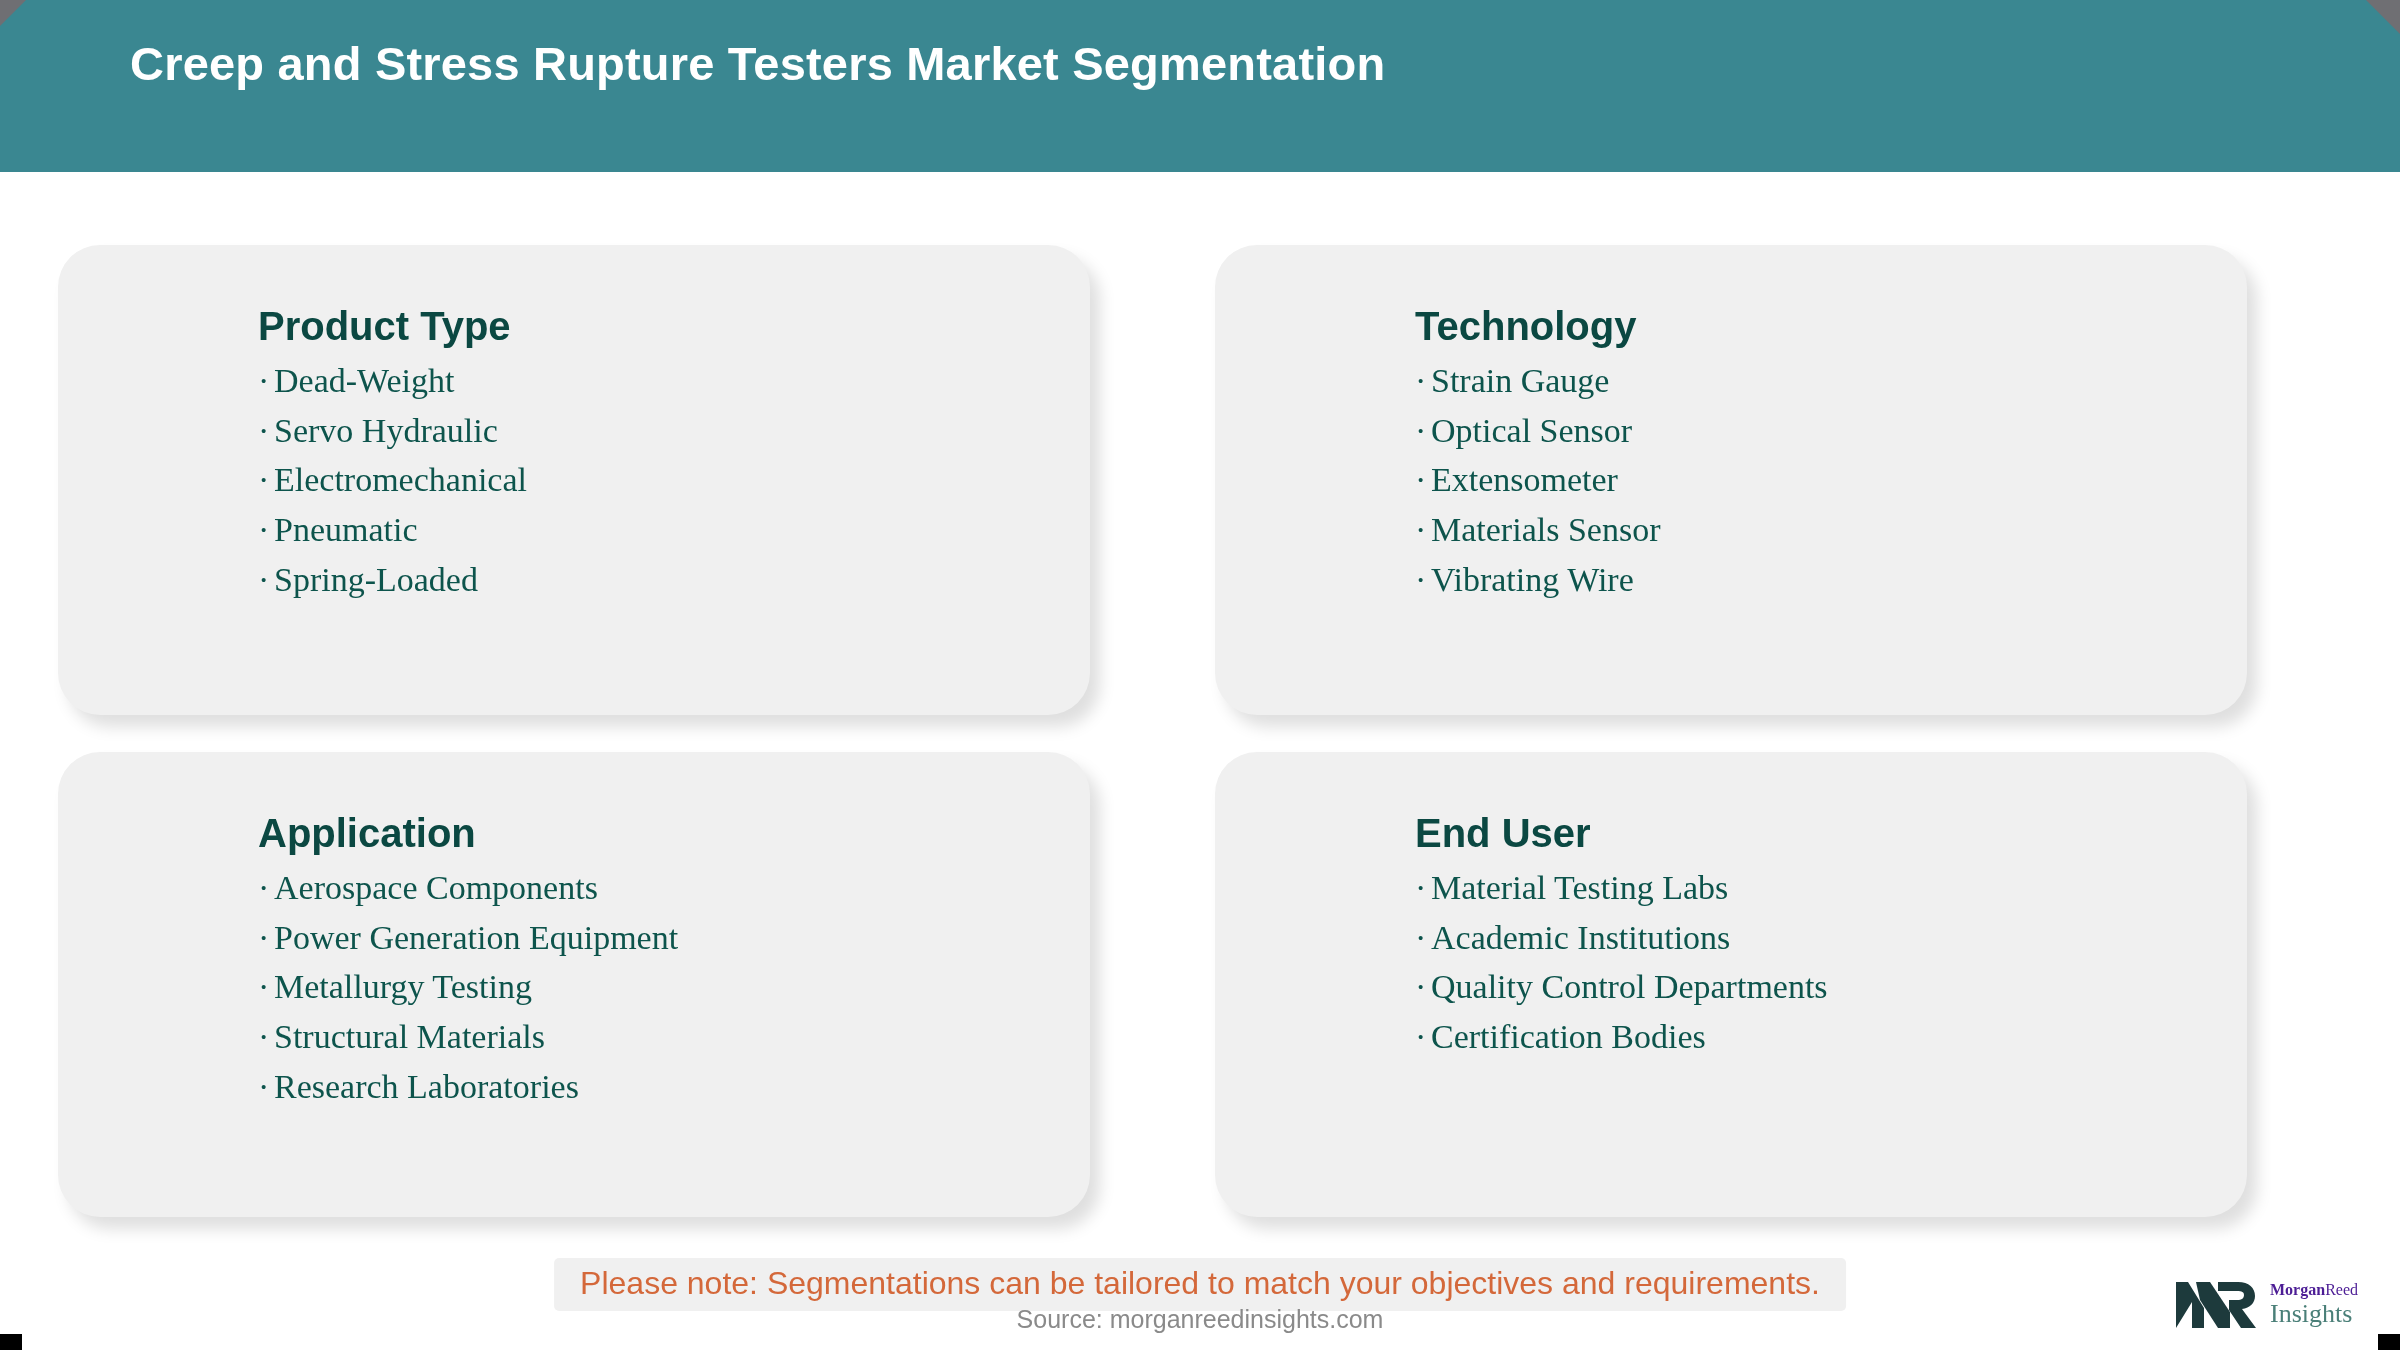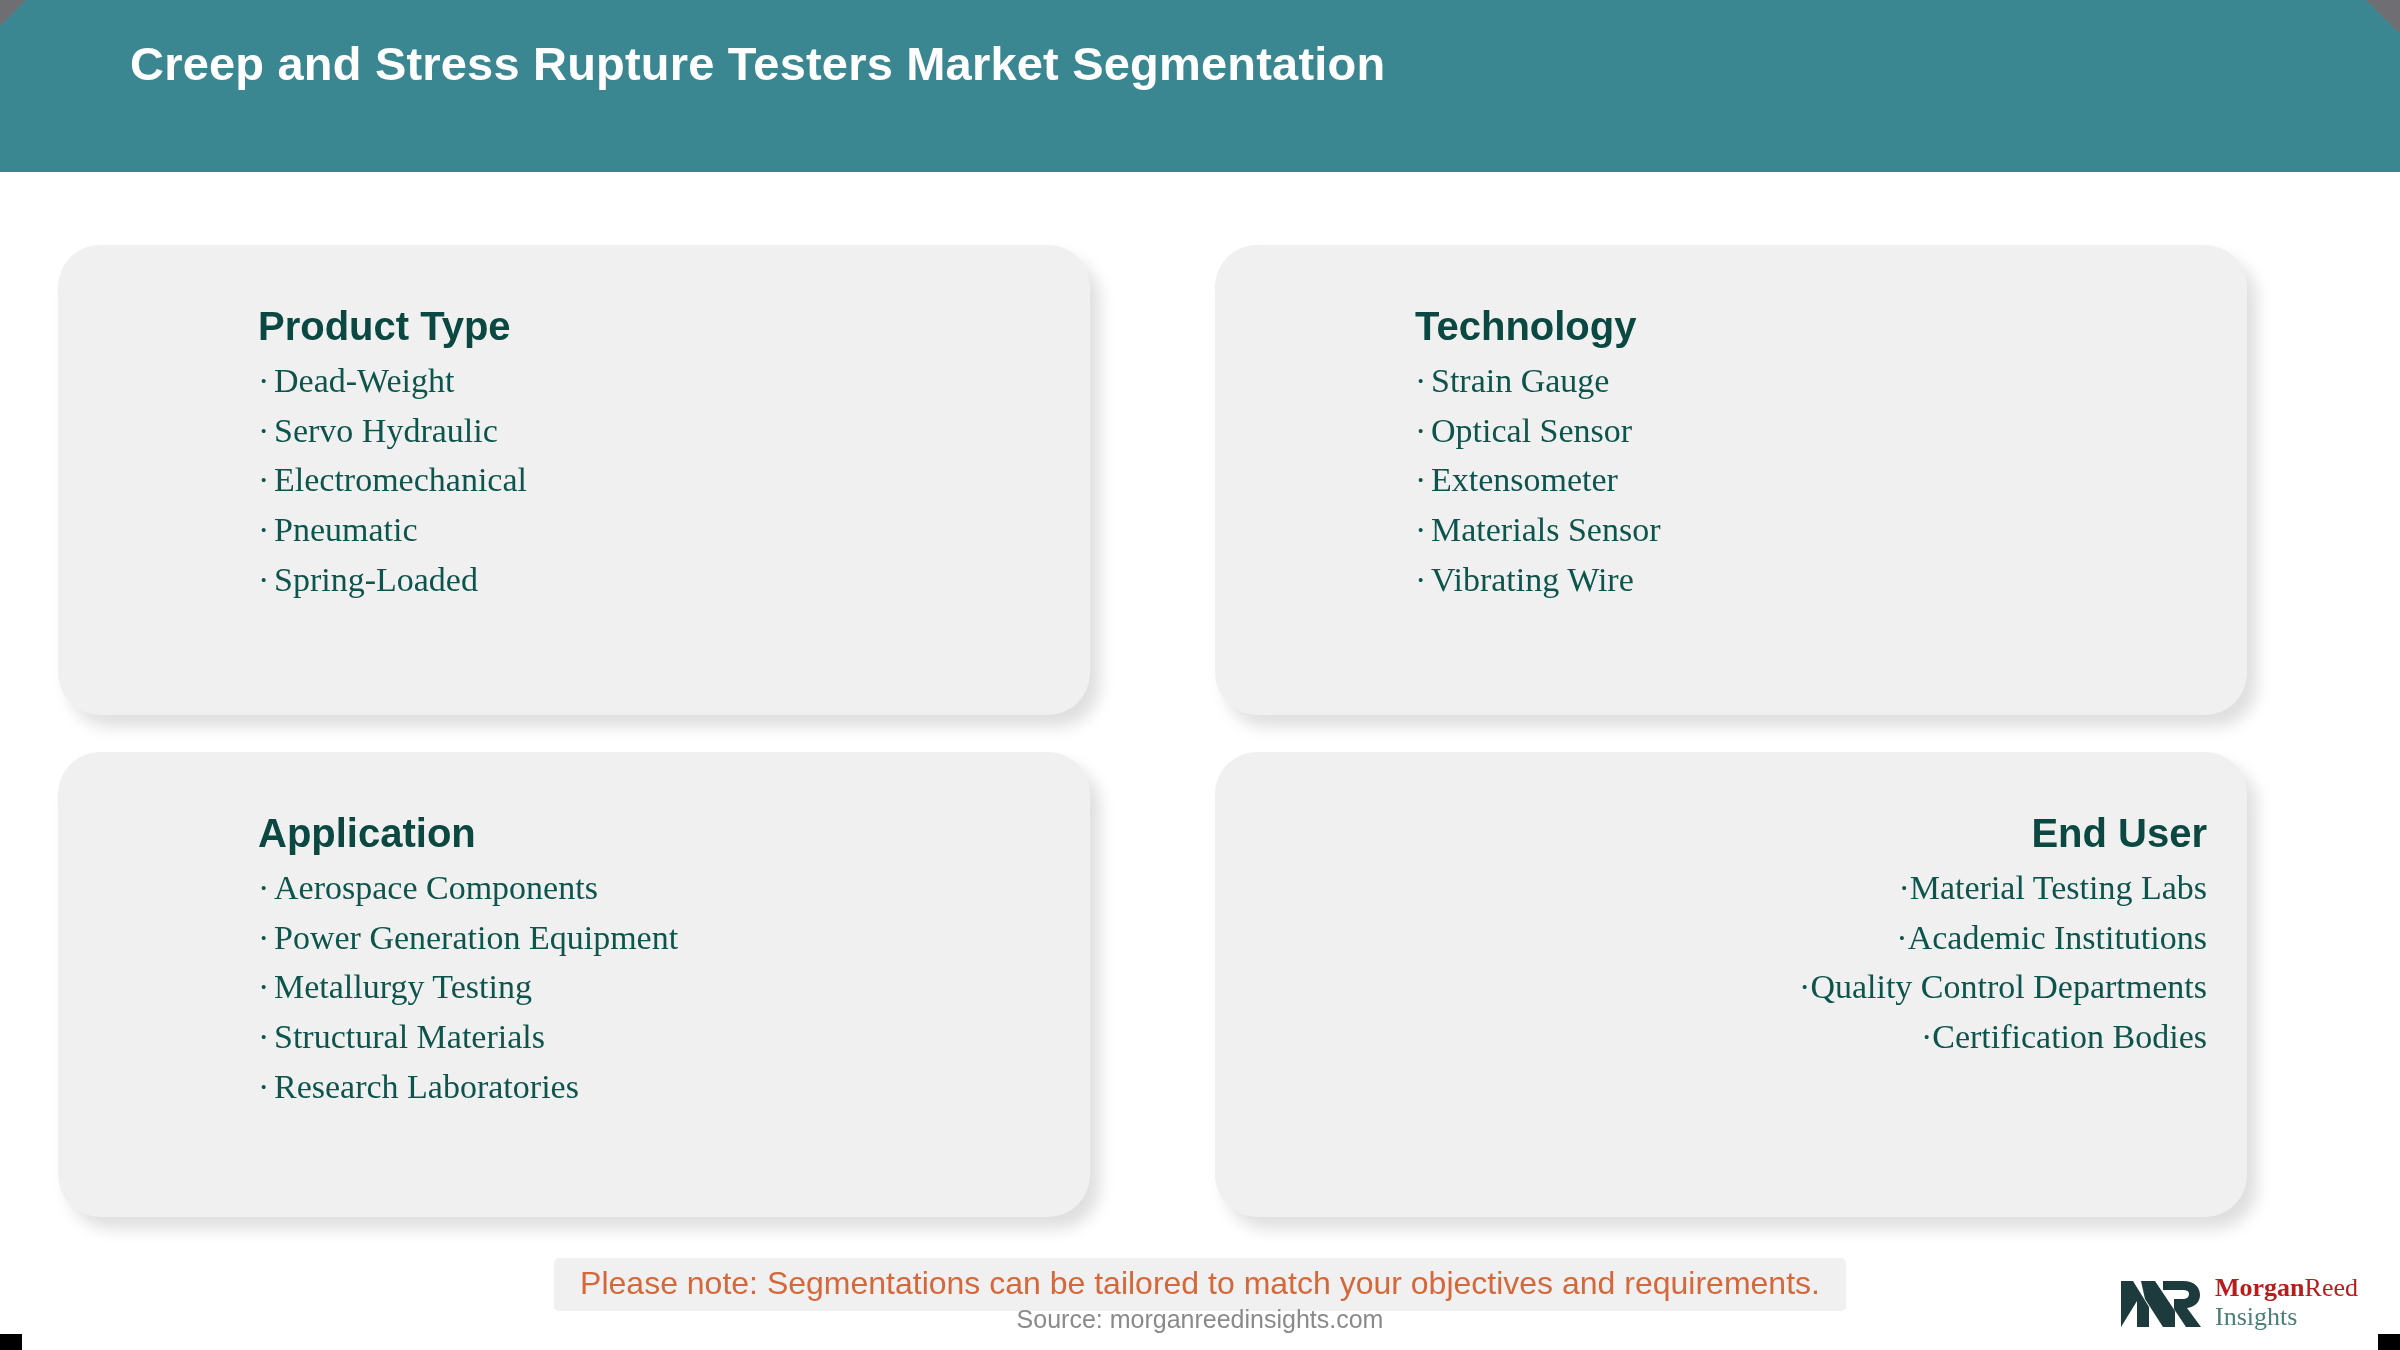--- a/index.html
+++ b/index.html
@@ -72,21 +72,21 @@
   .card {
     position: absolute;
     background: #f0f0f0;
     border-radius: 42px;
     box-shadow: 10px 12px 16px rgba(0,0,0,0.13);
     box-sizing: border-box;
   }
   #card-0 { left: 58px;   top: 245px;  width: 1032px; height: 470px; }
   #card-1 { left: 1215px; top: 245px;  width: 1032px; height: 470px; }
   #card-2 { left: 58px;   top: 752px;  width: 1032px; height: 465px; }
-  #card-3 { left: 1215px; top: 752px;  width: 1032px; height: 465px; text-align: right; }
+  #card-3 { left: 1215px; top: 752px;  width: 1032px; height: 465px; }
 
   .card-inner {
     position: absolute;
     left: 200px;
     top: 58px;
     right: 40px;
   }
   .card-title {
     font-size: 40px;
     font-weight: bold;
@@ -142,22 +142,22 @@
     right: 42px;
     bottom: 20px;
     display: flex;
     align-items: center;
     gap: 12px;
   }
   #logo-mark { display: block; }
   #logo-words { line-height: 1.0; }
   #logo-line-1 {
     font-family: "Liberation Serif", "DejaVu Serif", serif;
-    font-size: 26px;
-    color: #b91c1c;
+    font-size: 16px;
+    color: #4c1d95;
     white-space: nowrap;
   }
   #logo-line-1 .bold { font-weight: bold; }
   #logo-line-2 {
     font-family: "Liberation Serif", "DejaVu Serif", serif;
     font-size: 26px;
     color: #4a7f78;
     white-space: nowrap;
     margin-top: 3px;
   }

